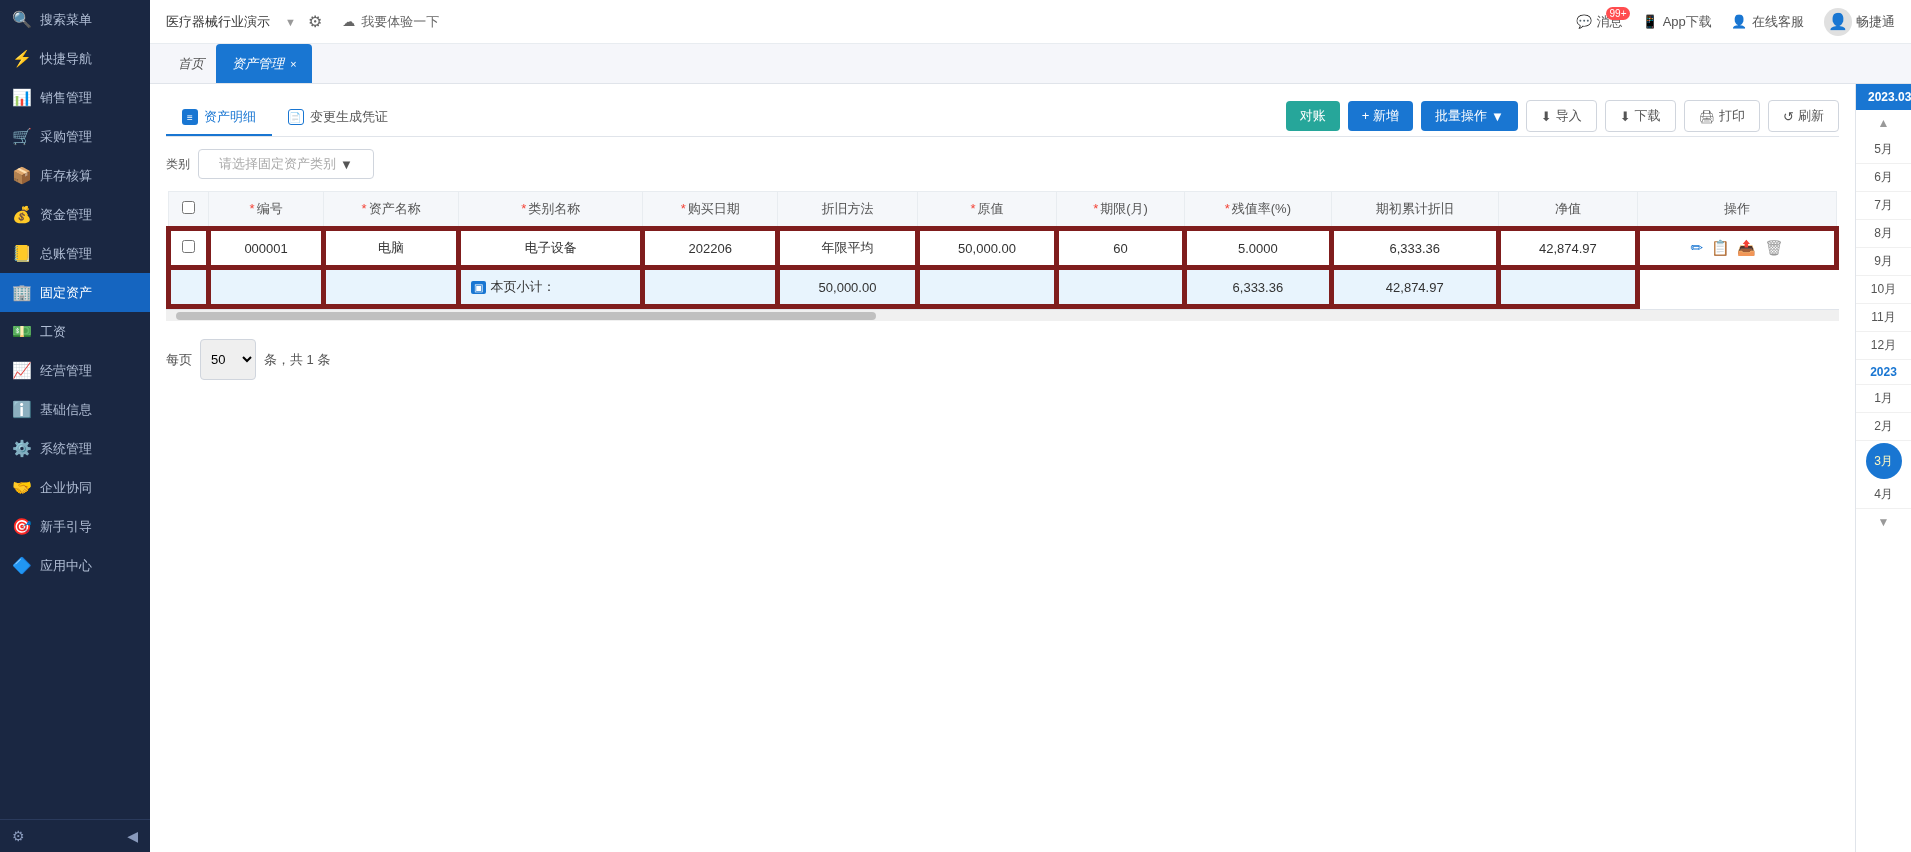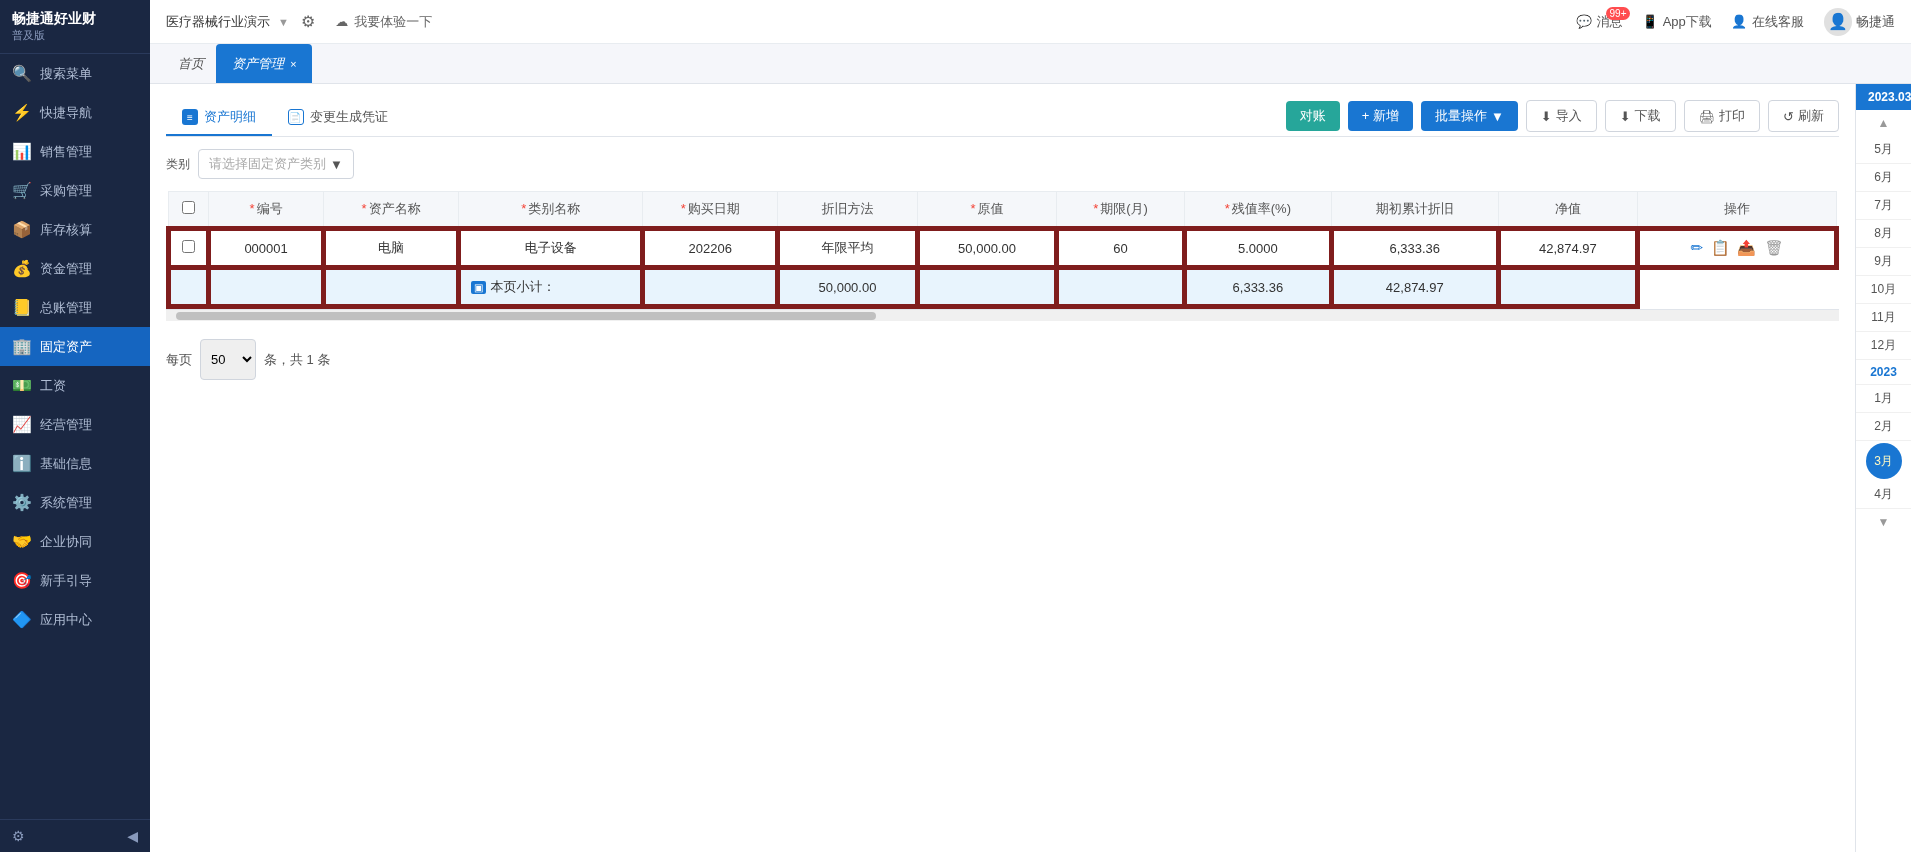--- a/index.html
+++ b/index.html
@@ -66,21 +66,21 @@
       background: #fff;
       height: 44px;
       padding: 0 16px;
       border-bottom: 1px solid #e8ecf0;
       gap: 12px;
       flex-shrink: 0;
     }
     .topbar-company {
       display: flex;
       align-items: center;
-      gap: 8px;
+      gap: 15px;
       color: #333;
       font-size: 13px;
       cursor: pointer;
     }
     .topbar-company .chevron { color: #999; font-size: 11px; }
     .topbar-gear { color: #666; cursor: pointer; font-size: 16px; }
     .topbar-experience {
       display: flex;
       align-items: center;
       gap: 6px;
@@ -261,21 +261,21 @@
       align-items: center;
       gap: 8px;
     }
     .filter-label { color: #555; font-size: 12px; }
     .filter-select {
       display: flex;
       align-items: center;
       gap: 4px;
       border: 1px solid #d0d5dd;
       border-radius: 4px;
-      padding: 5px 10px;
+      padding: 5px 20px;
       background: #fff;
       cursor: pointer;
       color: #555;
       font-size: 13px;
       min-width: 80px;
     }
 
     
     .data-table {
       width: 100%;
@@ -388,24 +388,20 @@
       position: absolute;
       top: 2px;
       left: 10px;
       width: 700px;
     }
   </style>
 </head>
 <body>
 
 <div class="sidebar">
-  <div class="sidebar-logo">
-    <div class="sidebar-logo-title">畅捷通好业财</div>
-    <div class="sidebar-logo-sub">普及版</div>
-  </div>
   <div class="sidebar-scroll">
     <div class="sidebar-item">
       <span class="icon">🔍</span>
       <span>搜索菜单</span>
     </div>
     <div class="sidebar-item">
       <span class="icon">⚡</span>
       <span>快捷导航</span>
     </div>
     <div class="sidebar-item">

